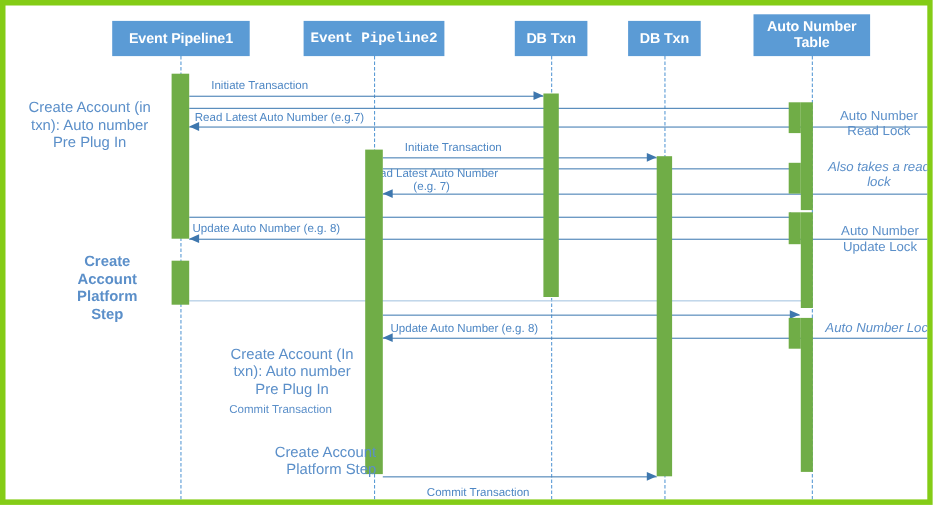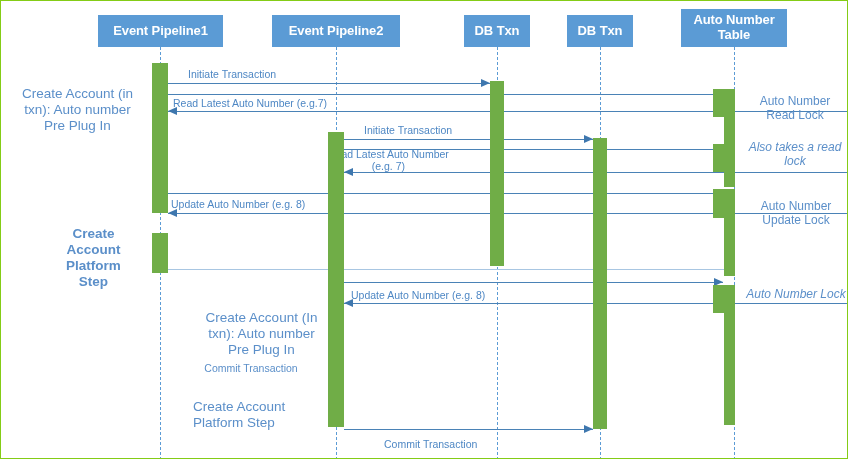--- a/index.html
+++ b/index.html
@@ -2,21 +2,21 @@
 <html><head>
 <meta charset="utf-8">
 <title>Sequence Diagram</title>
 <style>
   html,body{margin:0;padding:0;background:#ffffff;}
   body{font-family:"Liberation Sans",sans-serif;}
   #canvas{
     position:relative;
     width:848px;height:459px;
     background:#ffffff;
-    border:1px solid #84cc16;
+    border:5px solid #84cc16;
     box-sizing:border-box;
     overflow:hidden;
     padding-left:30px;
   }
   
   .actor-box{
     position:absolute;
     background:#5B9BD5;
     color:#ffffff;
     font-weight:bold;
@@ -65,21 +65,21 @@
   .lbl.msglbl{font-size:10.5px;color:#4E87C4;}
   .lbl.side{font-size:13.5px;color:#5B8FC9;}
   .lbl.note{font-size:12px;color:#5B8FC9;}
 </style>
 </head>
 <body>
 
 <div id="canvas">
   <div id="actors-layer">
       <div class="actor-box" style="left: 97px; top: 14px; width: 125px; height: 32px; font-size: 13px; background: rgb(91, 155, 213); color: rgb(255, 255, 255); white-space: pre-line;">Event Pipeline1</div>
-      <div class="actor-box" style="left: 271px; top: 14px; width: 128px; height: 32px; font-size: 13px; background: rgb(91, 155, 213); color: rgb(255, 255, 255); white-space: pre-line;">Event Pipeline2</div>
+      <div class="actor-box" style="left: 271px; top: 14px; width: 128px; height: 32px; font-size: 13px; background: rgb(91, 155, 213); color: rgb(255, 255, 255); white-space: pre-line; font-family: Liberation Mono, monospace;">Event Pipeline2</div>
       <div class="actor-box" style="left: 463px; top: 14px; width: 66px; height: 32px; font-size: 13px; background: rgb(91, 155, 213); color: rgb(255, 255, 255); white-space: pre-line;">DB Txn</div>
       <div class="actor-box" style="left: 566px; top: 14px; width: 66px; height: 32px; font-size: 13px; background: rgb(91, 155, 213); color: rgb(255, 255, 255); white-space: pre-line;">DB Txn</div>
       <div class="actor-box" style="left: 680px; top: 8px; width: 106px; height: 38px; font-size: 13px; background: rgb(91, 155, 213); color: rgb(255, 255, 255); white-space: pre-line;">Auto Number
 Table</div>
     </div>
   <div id="lifelines-layer">
       <div class="lifeline" style="left: 159px; top: 46px; height: 413px; border-left-color: rgb(91, 155, 213);"></div>
       <div class="lifeline" style="left: 335px; top: 46px; height: 413px; border-left-color: rgb(91, 155, 213);"></div>
       <div class="lifeline" style="left: 496px; top: 46px; height: 413px; border-left-color: rgb(91, 155, 213);"></div>
       <div class="lifeline" style="left: 599px; top: 46px; height: 413px; border-left-color: rgb(91, 155, 213);"></div>
@@ -138,21 +138,21 @@
 txn): Auto number
 Pre Plug In</div>
       <div class="lbl side" style="left: 40px; top: 225px; width: 105px; font-size: 13.5px; text-align: center; font-weight: bold;">Create
 Account
 Platform
 Step</div>
       <div class="lbl side" style="left: 178px; top: 309px; width: 165px; font-size: 13.5px; text-align: center;">Create Account (In
 txn): Auto number
 Pre Plug In</div>
       <div class="lbl side" style="left: 185px; top: 361px; width: 130px; font-size: 10.5px; text-align: center;">Commit Transaction</div>
-      <div class="lbl side" style="left: 192px; top: 398px; width: 145px; font-size: 13.5px; text-align: left;">Create Account
+      <div class="lbl side" style="left: 192px; top: 398px; width: 145px; font-size: 13.5px; text-align: right;">Create Account
 Platform Step</div>
       <div class="lbl note" style="left: 744px; top: 93px; width: 100px; font-size: 12px;">Auto Number
 Read Lock</div>
       <div class="lbl note" style="left: 740px; top: 139px; width: 108px; font-size: 12px; font-style: italic;">Also takes a read
 lock</div>
       <div class="lbl note" style="left: 744px; top: 198px; width: 102px; font-size: 12px;">Auto Number
 Update Lock</div>
       <div class="lbl note" style="left: 742px; top: 286px; width: 106px; font-size: 12px; font-style: italic;">Auto Number Lock</div>
     </div>
 </div>

